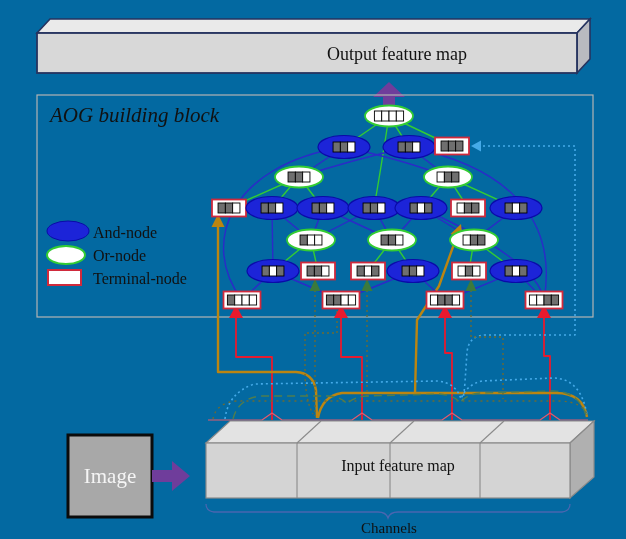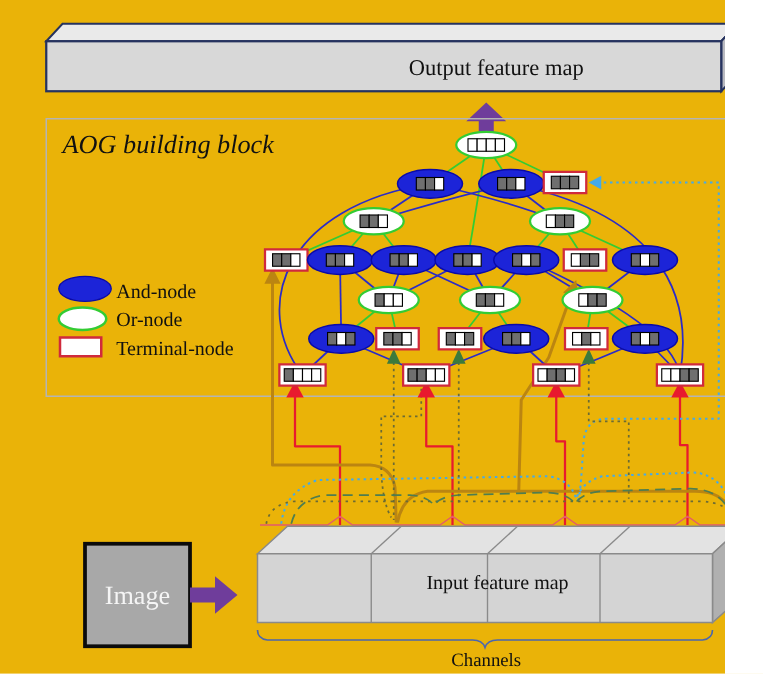--- a/index.html
+++ b/index.html
@@ -1,16 +1,16 @@
 <!DOCTYPE html>
 <html style="--and_fill: #1c24d8; --and_stroke: #0a0aa8; --or_stroke: #33cc33; --term_stroke: #d02a3c; --edge_blue: #2b2bc8; --edge_green: #33cc33; --arrow_red: #e81a2e; --orange: #bb8511; --cyan: #45aae8; --olive: #6b6b35; --dkgreen_arrow: #3c7a3c; --dashed_green: #4f7d4f; --pink_line: #e45a6d; --purple: #6f3d9b; --slab_border: #26335f; --slab_front: #d8d8d8; --slab_top: #eaeaea; --slab_side: #b9bac0; --box_border: #b4b4b4; --input_front: #d4d4d4; --input_top: #e3e3e3; --input_side: #b0b0b0; --input_border: #8a8a8a; --image_fill: #a8a8a8; --brace: #4a66b0; --bar_fill: #6f6f6f;"><head>
 <meta charset="utf-8">
 <style>
   html,body{margin:0;padding:0;background:#fff;}
-  .fig-wrap{position:relative;width:580px;height:539px;background:#eab308;overflow:hidden;
+  .fig-wrap{position:relative;width:626px;height:539px;background:#0369a1;overflow:hidden;
             font-family:"Liberation Serif", serif;}
   svg text{font-family:"Liberation Serif", serif;fill:#111;}
   .t-slab{font-size:18px;}
   .t-title{font-size:21px;font-style:italic;}
   .t-legend{font-size:16px;}
   .t-input{font-size:16px;}
   .t-channels{font-size:15px;}
   .t-image{font-size:21px;fill:#f5f5f5;}
 </style>
 </head>

